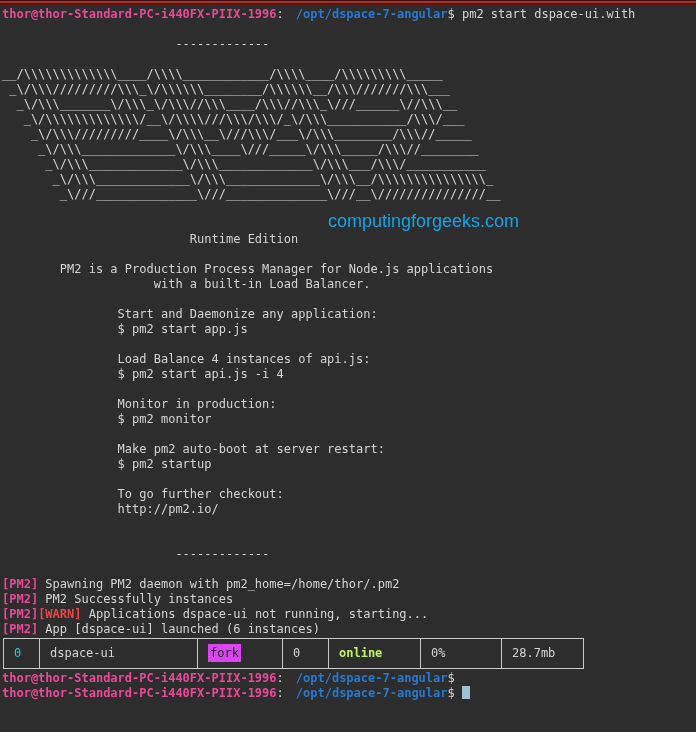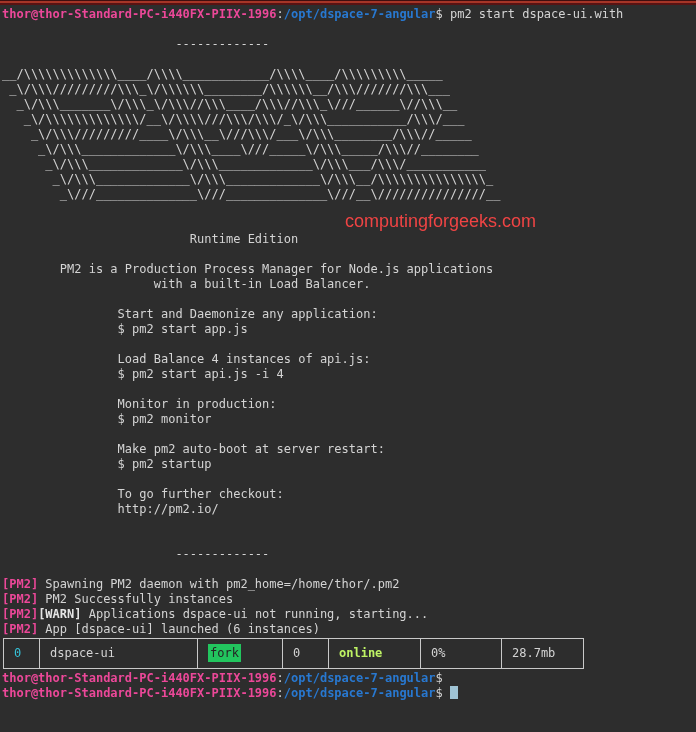--- a/index.html
+++ b/index.html
@@ -9,38 +9,38 @@
     font-family:"DejaVu Sans Mono", monospace;
   }
   .topbar{height:5px;width:100%;
     background:linear-gradient(to bottom,#3f0f0f 0 1px,#a53527 1px 3px,#571313 3px 5px);}
   pre.term{
     margin:0;padding:2px 0 0 2px;
     font:12px/15px "DejaVu Sans Mono", monospace;
     color:#d4d4d4;white-space:pre;
   }
   .green{color:#ec4899;font-weight:bold;}
-  .blue{color:#2878d0;font-weight:bold;}
-  .yellow{color:#e5e5e5;font-weight:bold;}
+  .blue{color:#2878d0;font-weight:bold;margin-left:12px;}
+  .yellow{color:#ef4444;font-weight:bold;}
   .fg{color:#d4d4d4;}
   table.pm2{
     border-collapse:collapse;margin:1px 0 0 3px;table-layout:fixed;
     font:12px/15px "DejaVu Sans Mono", monospace;color:#d4d4d4;
   }
   table.pm2 th,table.pm2 td{
     border:1px solid #c9c9c9;height:29px;text-align:left;
     padding:0 2px 0 10px;overflow:hidden;white-space:nowrap;
   }
   table.pm2 th{color:#36c2d8;font-weight:bold;}
   td.c-id{color:#36c2d8;}
   td.c-status{color:#bef264;font-weight:bold;}
-  .fork-chip{background:#22c55e;color:#252525;padding:2px 2px;}
+  .fork-chip{background:#d946ef;color:#252525;padding:2px 2px;}
   .watermark{
-    position:absolute;left:345px;top:211px;
-    font:18px "Liberation Sans", sans-serif;color:#ef4444;text-align:center;
+    position:absolute;left:328px;top:211px;
+    font:18px "Liberation Sans", sans-serif;color:#0ea5e9;text-align:center;
   }
   .cursor{
     display:inline-block;width:8px;height:13px;margin-left:7px;
     background:#9fc3d4;vertical-align:-2px;
   }
 </style>
 </head>
 <body>
 
 <div class="topbar"></div>

